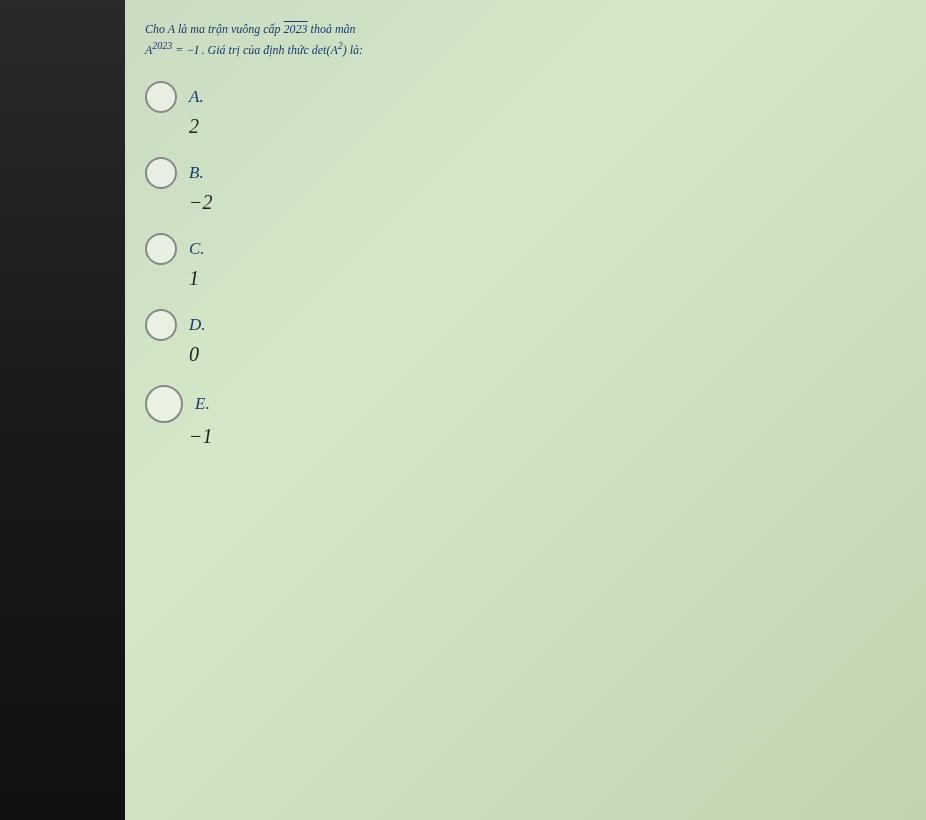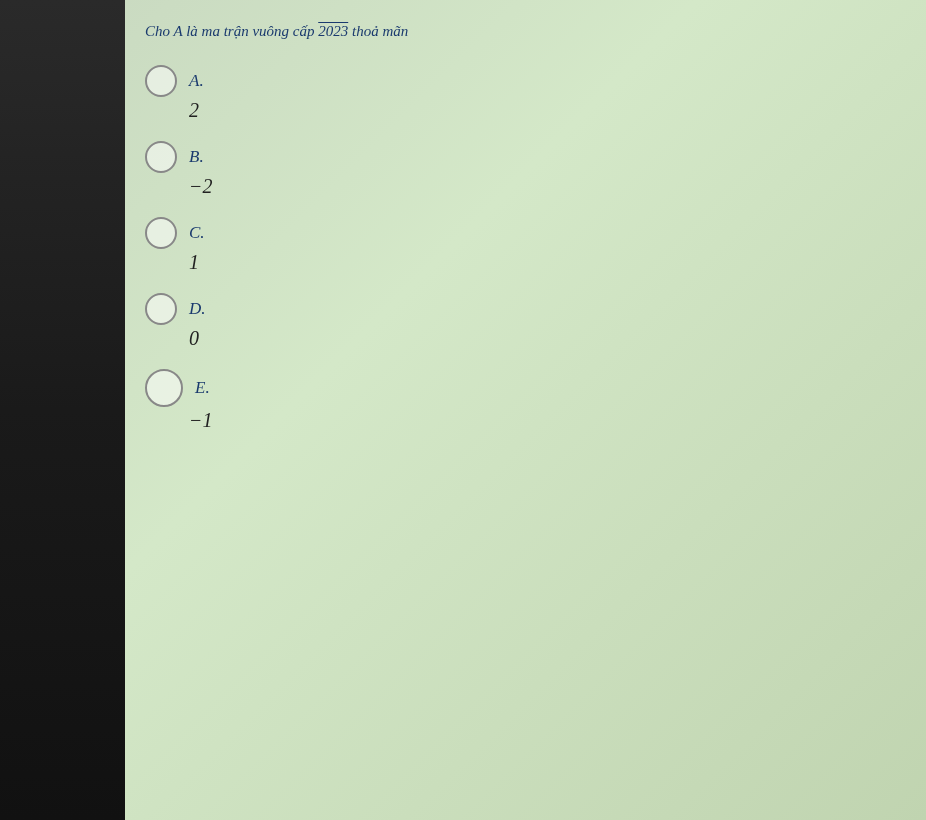--- a/index.html
+++ b/index.html
@@ -34,21 +34,21 @@
       right: 0;
       bottom: 0;
       padding: 20px 30px 20px 20px;
     }
 
     .question-block {
       background: transparent;
     }
 
     .question-text {
-      font-size: 15px;
+      font-size: 12px;
       color: #1a3a6e;
       line-height: 1.5;
       margin-bottom: 22px;
       font-style: italic;
     }
 
     .options-list {
       display: flex;
       flex-direction: column;
       gap: 0px;
@@ -106,20 +106,23 @@
 <body>
 
 <div class="sidebar-strip"></div>
 
 <div class="main-content">
   <div class="question-block">
 
     <div class="question-text">
       <span>Cho <em>A</em> là ma trận vuông cấp <span class="overline-text">2023</span> thoả mãn</span>
       <br>
+      <span>
+        <em>A</em><sup>2023</sup> = −<em>I</em> . Giá trị của định thức det(<em>A</em><sup>2</sup>) là:
+      </span>
     </div>
 
     <div class="options-list">
 
       <div class="option-item">
         <div class="option-row">
           <div class="radio-circle"></div>
           <span class="option-label">A.</span>
         </div>
         <div class="option-value">2</div>

